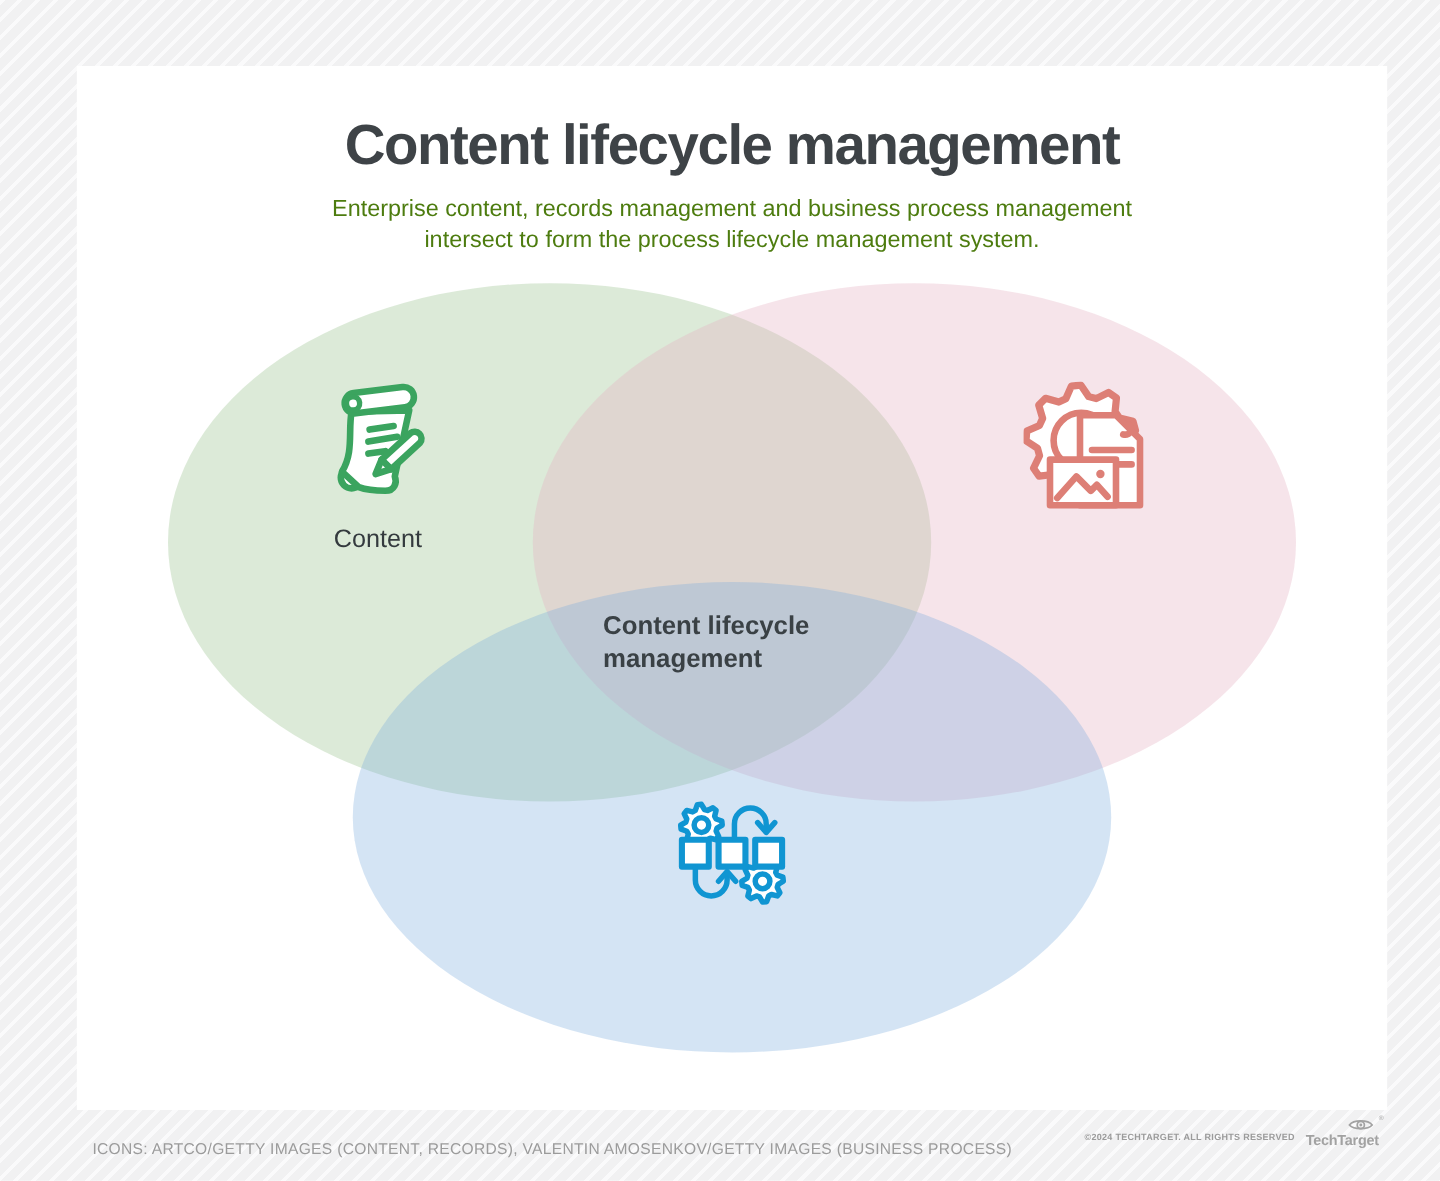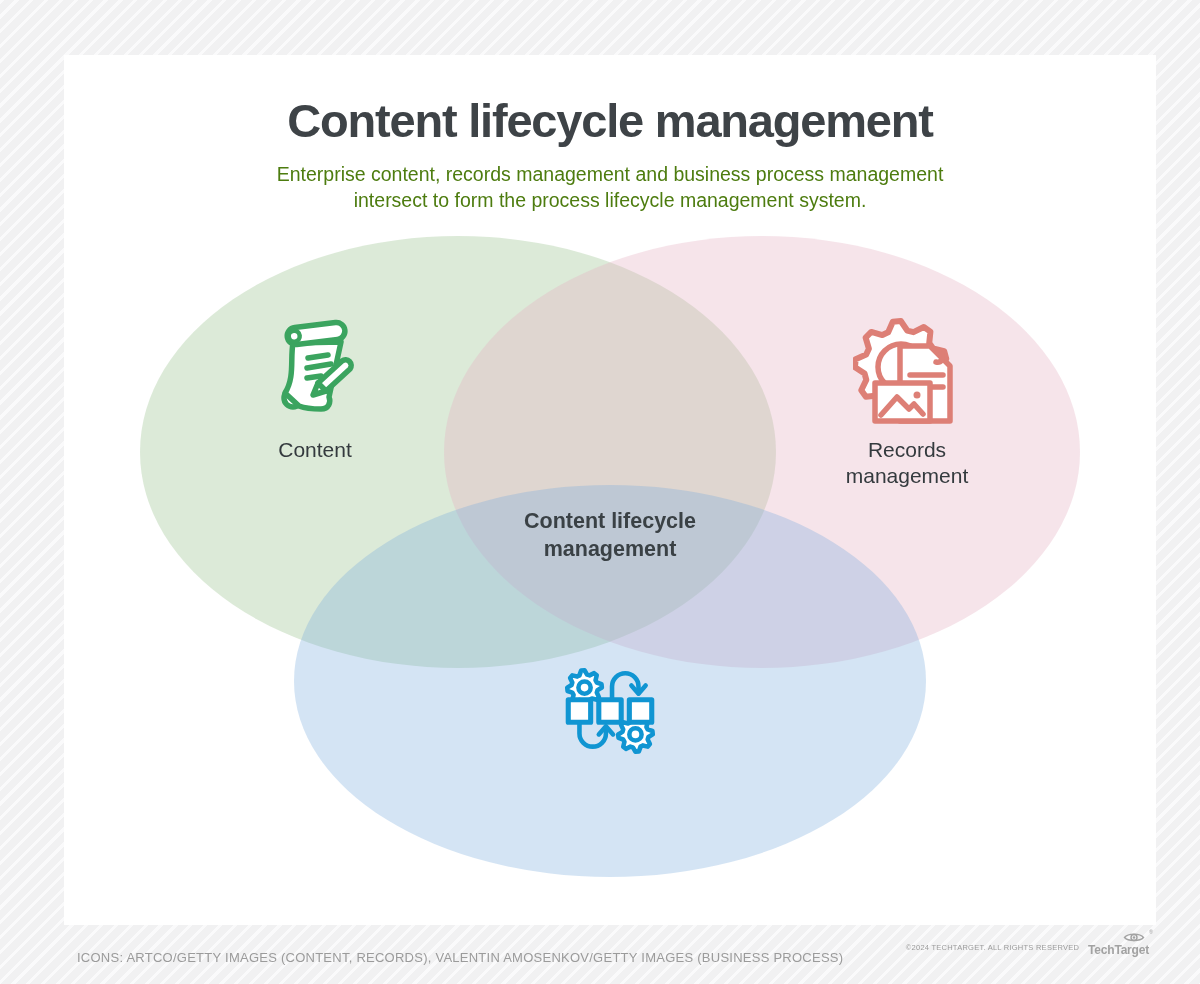--- a/index.html
+++ b/index.html
@@ -15,30 +15,30 @@
     font-size:19.5px;line-height:26px;color:#4d7c0f;}
   .subtitle span{display:block;}
   .ellipse{position:absolute;border-radius:50%;}
   .ellipse.green{left:76px;top:181px;width:636px;height:432px;}
   .ellipse.pink{left:380px;top:181px;width:636px;height:432px;}
   .ellipse.blue{left:230px;top:430px;width:632px;height:392px;}
   .icon{position:absolute;}
   .icon.content{left:199px;top:262px;width:110px;height:110px;}
   .icon.records{left:789px;top:263px;width:110px;height:110px;}
   .icon.business{left:490px;top:600px;width:112px;height:112px;}
-  .vlabel{position:absolute;text-align:center;font-size:21px;line-height:26px;color:#343a3e;
+  .vlabel{position:absolute;font-size:21px;line-height:26px;color:#343a3e;
     transform:translateX(-50%);}
   .content-label{left:251px;top:382px;white-space:nowrap;}
   .records-label{left:843px;top:382px;width:185px;}
   .center-label{left:546px;top:452px;width:215px;font-weight:bold;font-size:21.5px;line-height:28px;color:#3a4145;}
   .business-label{left:546px;top:722px;width:215px;}
   .credits{position:absolute;left:55px;top:950px;font-size:13px;font-weight:normal;
     letter-spacing:0.25px;color:#9b9b9b;margin-left:22px;}
   .footer-right{position:absolute;right:51px;top:932px;display:flex;align-items:flex-end;gap:9px;}
-  .copyright{font-size:7.5px;font-weight:normal;letter-spacing:0.25px;color:#9b9b9b;margin-bottom:5px;margin-left:43px;}
+  .copyright{font-size:7.5px;font-weight:bold;letter-spacing:0.25px;color:#9b9b9b;margin-bottom:5px;margin-left:43px;}
   .brand{position:relative;display:flex;flex-direction:column;align-items:flex-end;}
   .brand svg{margin-right:4px;margin-bottom:1px;}
   .brand-text{font-size:12px;font-weight:bold;color:#a2a2a2;letter-spacing:-0.2px;}
   .reg{position:absolute;top:-3px;right:-4px;font-size:5.5px;color:#a2a2a2;}
   svg{display:block;}
 </style>
 </head>
 <body>
 
 <div class="card">
@@ -91,21 +91,20 @@
       <rect x="44" y="44" width="22" height="22" fill="#ffffff" stroke-width="5"></rect>
       <rect x="74" y="44" width="22" height="22" fill="#ffffff" stroke-width="5"></rect>
       <path d="M57,43 V31 A13,13 0 0 1 83,31 V37"></path>
       <path d="M76,30 L83,38 L90,30"></path>
       <path d="M25,67 V77 A13,13 0 0 0 51,77 V73"></path>
       <path d="M44,78 L51,70 L58,78"></path>
     </g>
   </svg>
 
   <div class="vlabel content-label">Content</div>
-  <div class="vlabel records-label">Records management</div>
   <div class="vlabel center-label">Content lifecycle management</div>
 </div>
 
 <div class="credits">ICONS: ARTCO/GETTY IMAGES (CONTENT, RECORDS), VALENTIN AMOSENKOV/GETTY IMAGES (BUSINESS PROCESS)</div>
 
 <div class="footer-right">
   <span class="copyright">©2024 TECHTARGET. ALL RIGHTS RESERVED</span>
   <div class="brand">
     <svg width="22" height="10" viewBox="0 0 22 10">
       <g stroke="#a2a2a2" fill="none" stroke-width="1.4" stroke-linecap="round">

